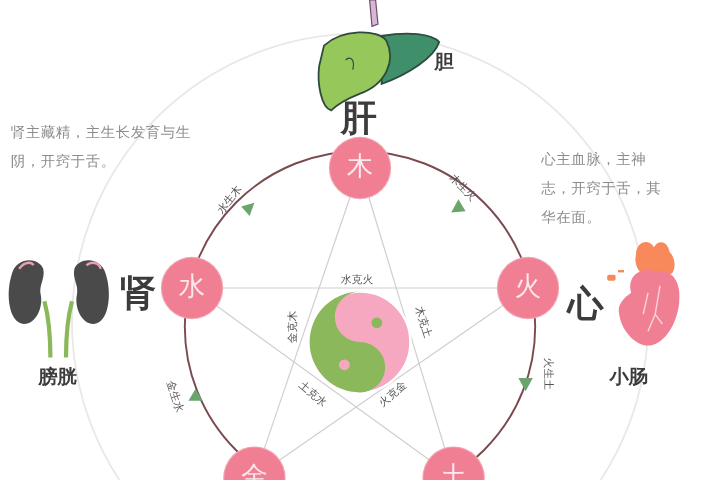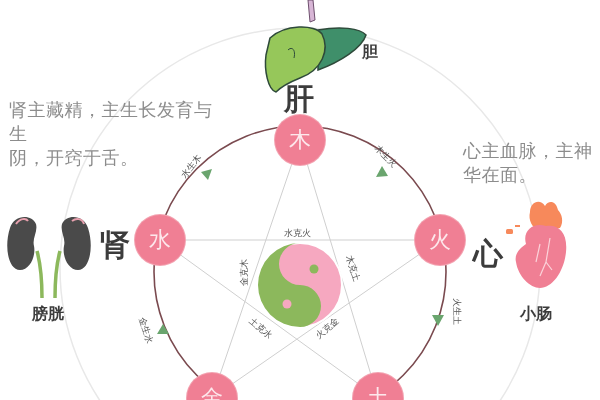--- a/index.html
+++ b/index.html
@@ -4,21 +4,21 @@
   <style>
     html, body { margin: 0; padding: 0; }
     body {
       width: 600px; height: 400px; overflow: hidden; position: relative;
       background: #ffffff;
       font-family: "DejaVu Sans", "Liberation Sans", sans-serif;
     }
     .stage { position: absolute; left: 0; top: 0; width: 600px; height: 400px; }
     svg.diagram { position: absolute; left: 0; top: 0; }
     .desc {
-      position: absolute; color: #8c8c8c; font-size: 18px; line-height: 24px;
+      position: absolute; color: #8c8c8c; font-size: 12px; line-height: 24px;
       letter-spacing: 0.5px;
     }
     .desc p { margin: 0; }
     .organ-label {
       position: absolute; color: #3c3c3c; font-weight: bold; font-size: 30px; line-height: 30px;
     }
     .sub-label {
       position: absolute; color: #3c3c3c; font-weight: bold; font-size: 16px; line-height: 18px;
     }
     .element-node {
@@ -88,33 +88,34 @@
       <path d="M526,244 C522,230 534,222 546,226 C558,224 568,232 566,252 C564,272 552,288 540,288 C530,288 518,276 516,262 C514,254 520,248 526,244 Z" fill="#f07f94"></path>
       <path d="M540,244 L536,262 M550,238 L546,262 L540,276 M546,262 L552,270" fill="none" stroke="#fbd3da" stroke-width="1.2"></path>
     </g>
   </svg>
 
   <div class="desc" style="left:9px; top:98px; width:205px;">
     <p>肾主藏精，主生长发育与生</p>
     <p>阴，开窍于舌。</p>
   </div>
 
-  <div class="desc" style="left:463px; top:121px; width:135px;margin-top:18px;">
+  <div class="desc" style="left:451px; top:121px; width:135px;">
     <p>心主血脉，主神</p>
+    <p>志，开窍于舌，其</p>
     <p>华在面。</p>
   </div>
 
   <div class="organ-label" style="left:284px; top:84px;">肝</div>
   <div class="sub-label" style="left:362px; top:43px;">胆</div>
 
   <div class="organ-label" style="left:100px; top:230px;">肾</div>
   <div class="sub-label" style="left:32px; top:305px;">膀胱</div>
 
   <div class="organ-label" style="left:473px; top:239px;">心</div>
-  <div class="sub-label" style="left:520px; top:305px;">小肠</div>
+  <div class="sub-label" style="left:508px; top:305px;">小肠</div>
 
   <div class="element-node" style="left:275px; top:115px;">木</div>
   <div class="element-node" style="left:135px; top:215px;">水</div>
   <div class="element-node" style="left:415px; top:215px;">火</div>
   <div class="element-node" style="left:187px; top:373px;">金</div>
   <div class="element-node" style="left:353px; top:373px;">土</div>
 
   <div class="cycle-label" style="left:178px; top:160px; transform:rotate(-52deg);">水生木</div>
   <div class="cycle-label" style="left:372px; top:150px; transform:rotate(45deg);">木生火</div>
   <div class="cycle-label" style="left:443px; top:305px; transform:rotate(90deg);">火生土</div>

